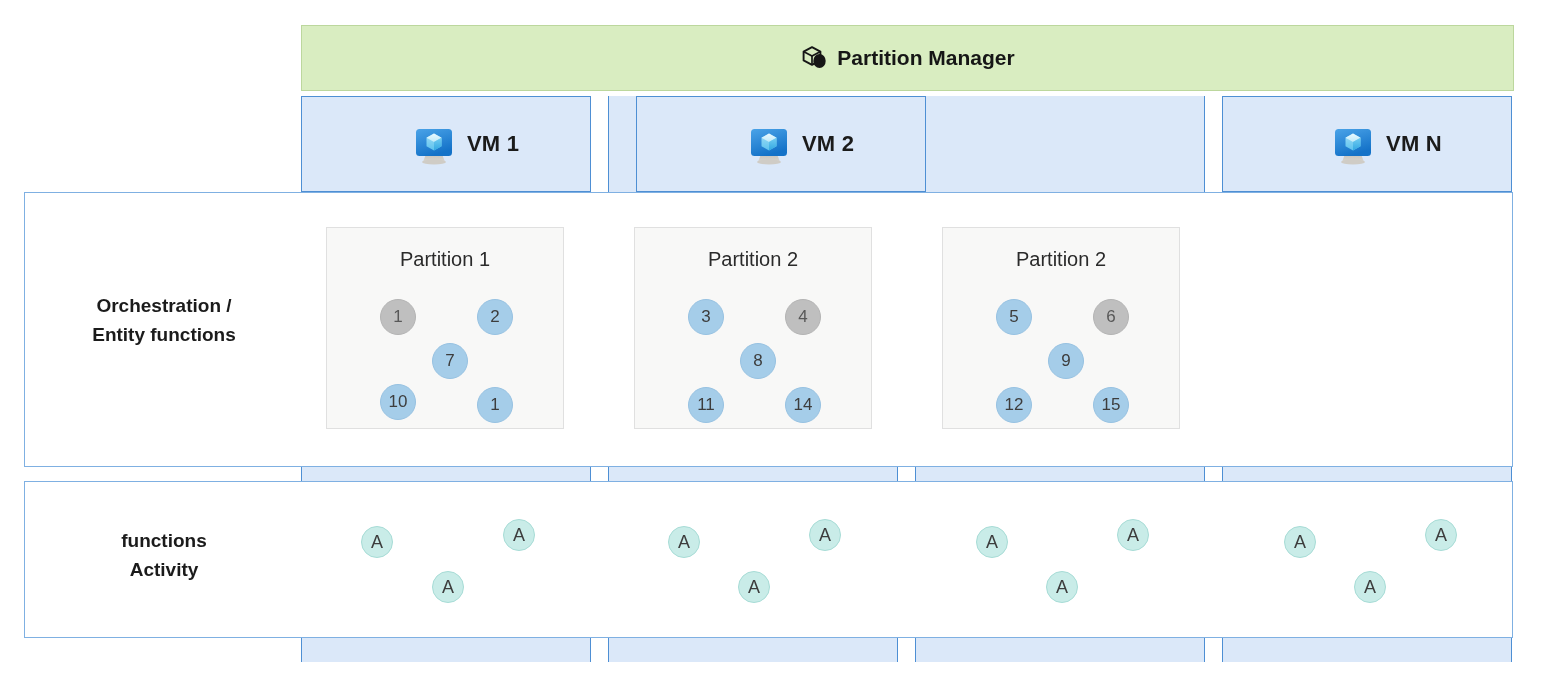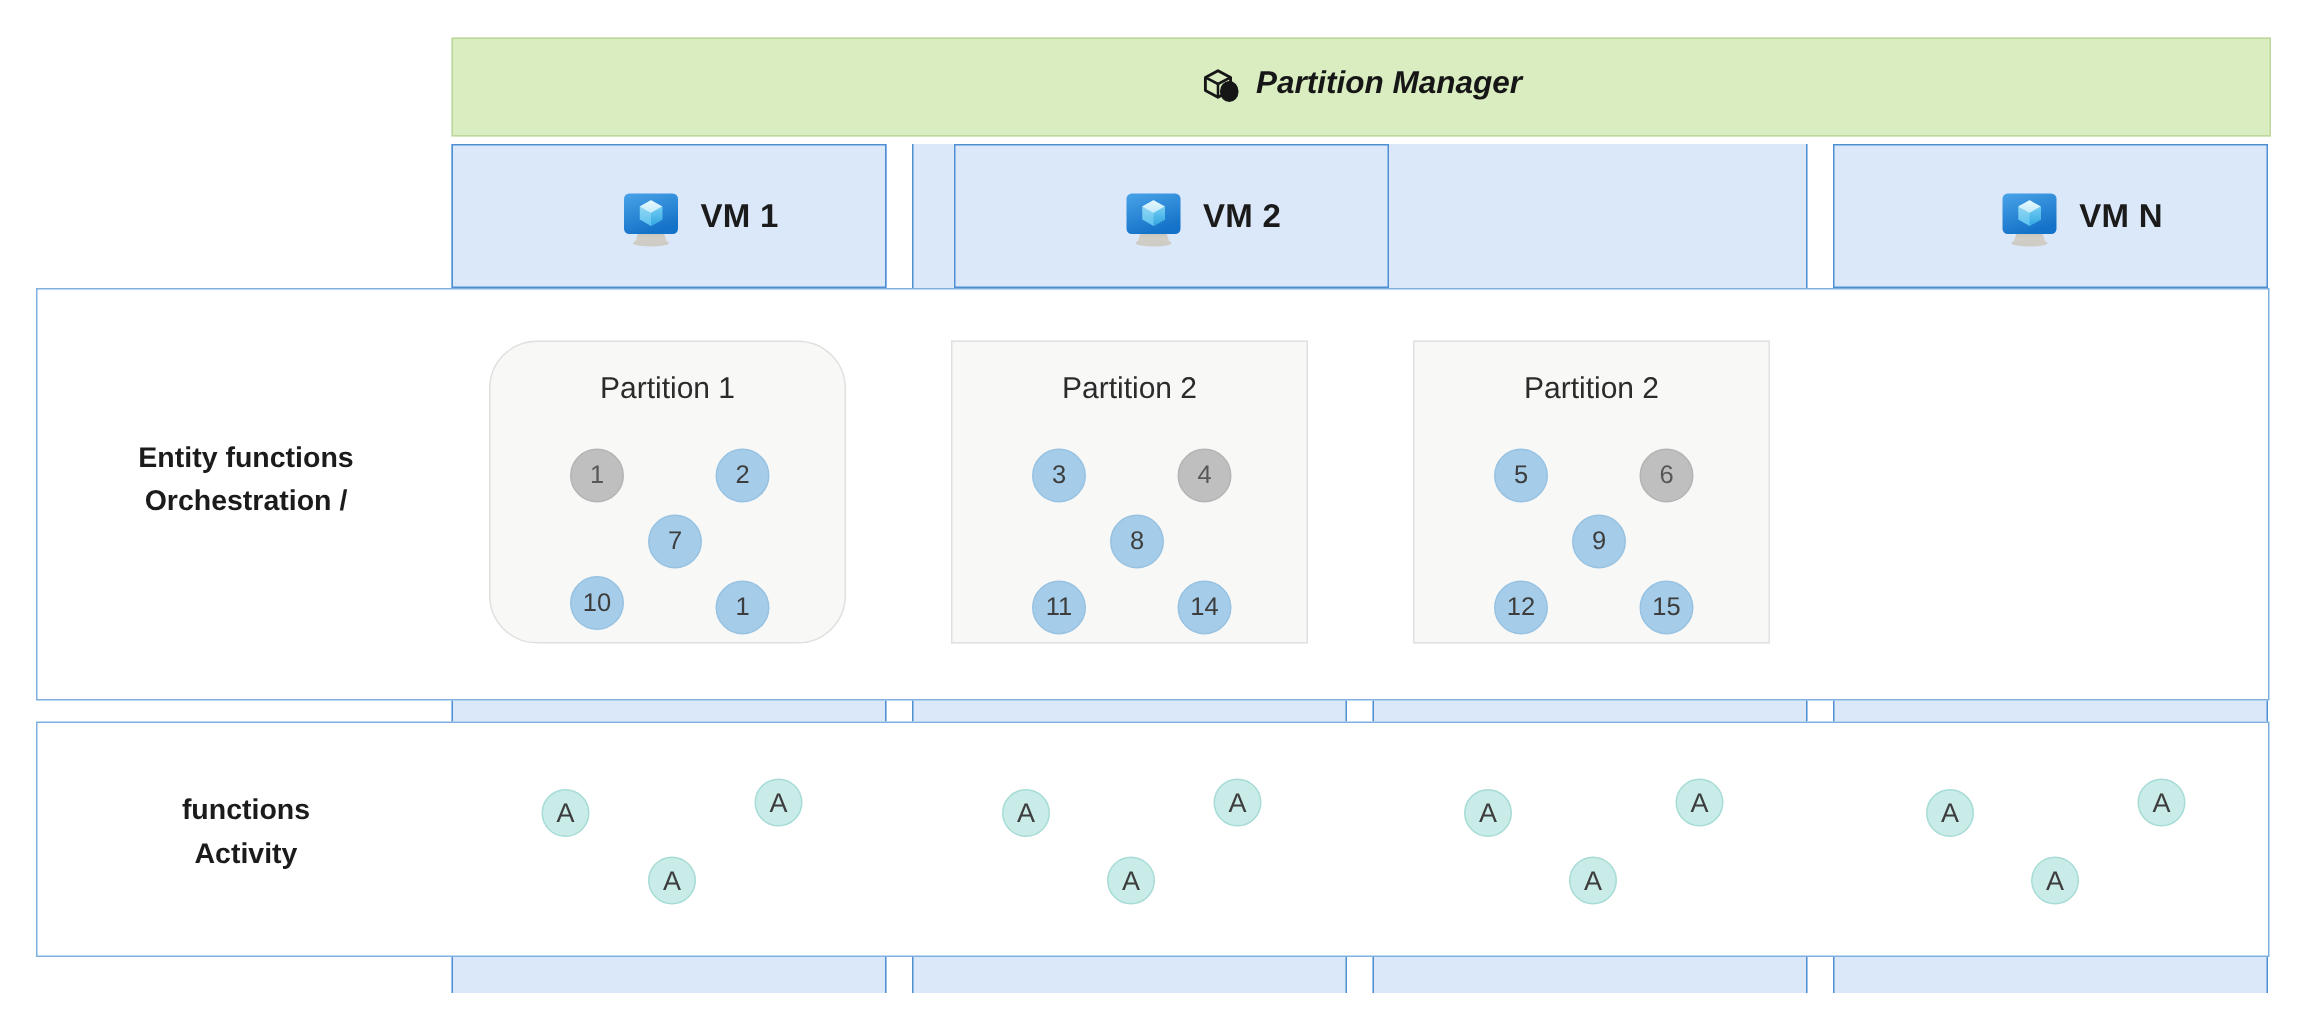--- a/index.html
+++ b/index.html
@@ -70,23 +70,22 @@
     height: 66px;
     background: #d9edc1;
     border: 1px solid #bcd79d;
     box-sizing: border-box;
     display: flex;
     align-items: center;
     justify-content: center;
   }
   #pm-inner {
     display: flex;
-    align-items: flex-start;
+    align-items: center;
     gap: 9px;
-    font-style: italic;
   }
   #pm-title {
     font-size: 21px;
     font-weight: bold;
     color: #161616;
   }
   .pm-icon { width: 28px; height: 28px; display: block; }
 
   
   .row-panel {
@@ -252,25 +251,25 @@
           <path d="M3.9 7.7 L12 12 L20.1 7.7" fill="none" stroke="#161616" stroke-width="1.7"></path>
           <path d="M12 12 L12 20.6" fill="none" stroke="#161616" stroke-width="1.7"></path>
         </svg>
       </span>
       <span id="pm-title">Partition Manager</span>
     </div>
   </div>
 
   <div class="row-panel" style="left:24px; top:192px; width:1489px; height:275px;">
     <div class="row-label" style="top:98px;">
+      <div>Orchestration /</div>
       <div>Entity functions</div>
-      <div>Orchestration /</div>
-    </div>
-
-    <div class="partition" style="left:301px; top:34px; width:238px; height:202px;border-radius:32px;">
+    </div>
+
+    <div class="partition" style="left:301px; top:34px; width:238px; height:202px;">
       <div class="partition-title">Partition 1</div>
       <div class="fn-circle idle" style="left:53px; top:71px;">1</div>
       <div class="fn-circle active" style="left:150px; top:71px;">2</div>
       <div class="fn-circle active" style="left:105px; top:115px;">7</div>
       <div class="fn-circle active" style="left:53px; top:156px;">10</div>
       <div class="fn-circle active" style="left:150px; top:159px;">1</div>
     </div>
 
     <div class="partition" style="left:609px; top:34px; width:238px; height:202px;">
       <div class="partition-title">Partition 2</div>

